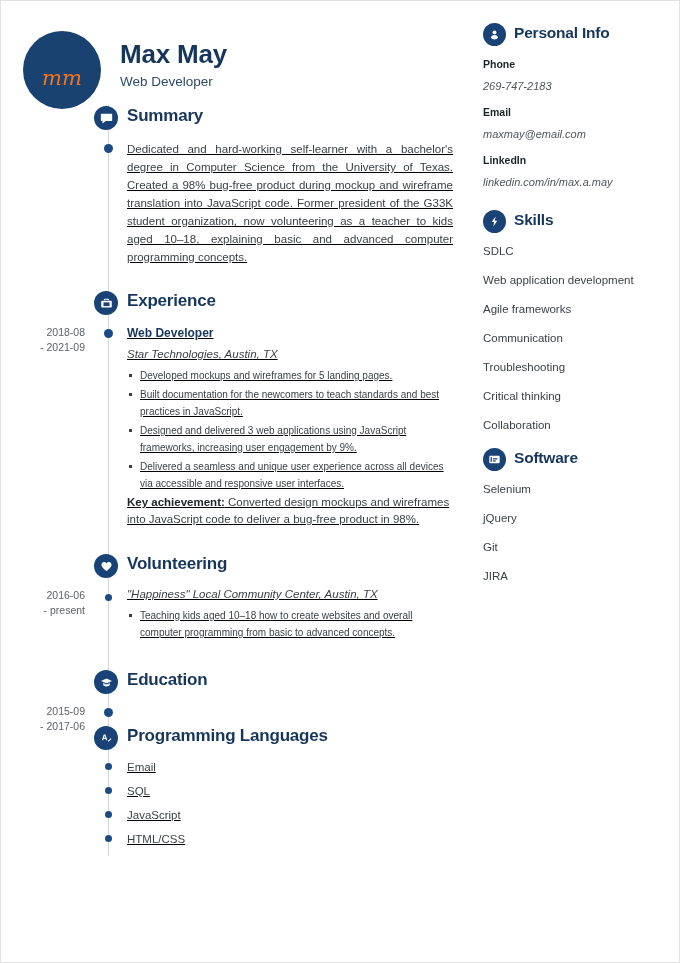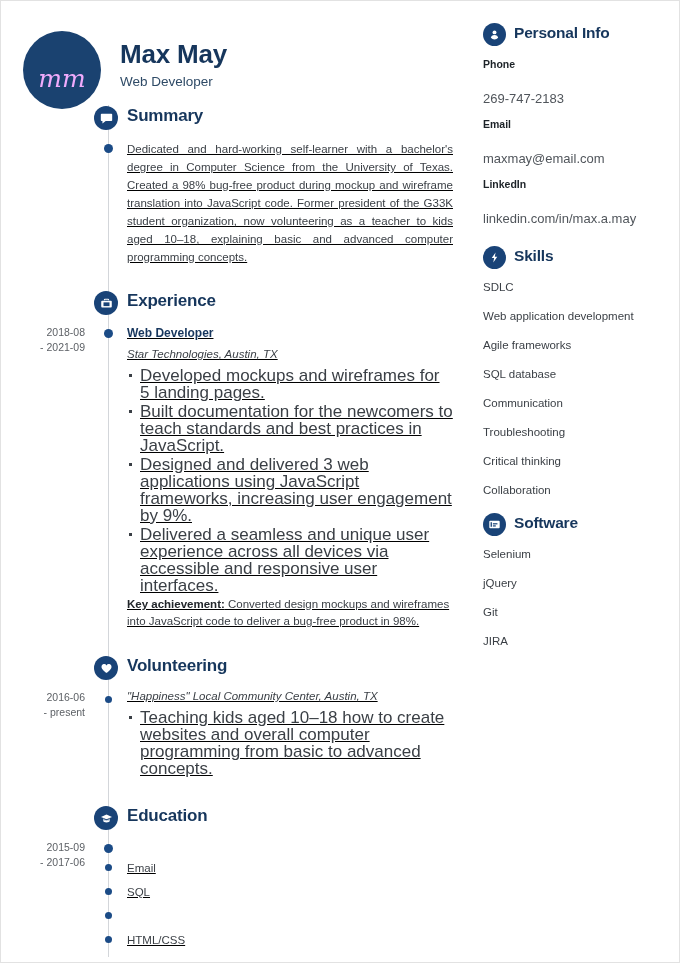--- a/index.html
+++ b/index.html
@@ -31,25 +31,25 @@
     padding: 22px 14px 0 8px;
   }
 
   
   .header { position: relative; height: 86px; }
   .avatar {
     position: absolute; left: 8px; top: 12px;
     width: 78px; height: 78px;
     border-radius: 50%;
     background: #1a4270;
-    color: #f0abfc;
+    color: #f97316;
     display: flex; align-items: center; justify-content: center;
     font-family: "DejaVu Serif", serif;
     font-style: italic;
-    font-size: 25px;
+    font-size: 21px;
     letter-spacing: 0px;
     padding-top: 16px;
   }
   .name-block { position: absolute; left: 105px; top: 22px; }
   .full-name {
     font-size: 26px; font-weight: bold; color: #16365c;
     letter-spacing: -0.2px; line-height: 1.05; text-align: right;
   }
   .job-title {
     font-size: 13.5px; color: #2e4a66; margin-top: 6px; font-weight: normal;
@@ -127,21 +127,21 @@
     font-size: 12px; font-weight: bold; color: #17365d;
     line-height: 16px;
   }
   .entry-sub {
     font-size: 11.5px; font-style: italic; color: #3a3f45;
     margin-top: 7px; margin-bottom: 7px;
   }
   ul.bullets { list-style: none; margin: 0 0 0 0; }
   ul.bullets li {
     position: relative;
-    font-size: 17px;
+    font-size: 10px;
     line-height: 17px;
     color: #3a3f45;
     padding-left: 13px;
     margin-bottom: 2px;
   }
   ul.bullets li::before {
     content: "";
     position: absolute; left: 2px; top: 7px;
     width: 3px; height: 3px;
     background: #3a3f45;
@@ -173,21 +173,21 @@
     background: #194377;
     display: flex; align-items: center; justify-content: center;
   }
   .side-title {
     position: absolute; left: 39px; top: 1px;
     font-size: 15.5px; font-weight: bold; color: #16365c;
     letter-spacing: -0.2px;
   }
   .pi-item { margin-bottom: 11px; padding-left: 8px; }
   .pi-label { font-size: 10.5px; font-weight: bold; color: #1d2328; line-height: 14px; }
-  .pi-value { font-size: 13px; color: #50555b; line-height: 15px; margin-top: 20px; }
+  .pi-value { font-size: 11px; color: #50555b; line-height: 15px; margin-top: 8px; font-style: italic; }
   .side-li {
     font-size: 11.5px; color: #3a3f45;
     line-height: 14px; padding-left: 8px;
     margin-bottom: 15px;
   }
 </style>
 </head>
 <body>
 
 <div class="page">
@@ -294,31 +294,41 @@
         <div class="row">
           <div class="dates">
             <div>2015-09</div>
             <div>- 2017-06</div>
           </div>
           <div class="dot"></div>
         </div>
       </div>
 
       <div class="section" style="margin-top:26px;">
+        <div class="sec-head">
+          <div class="sec-icon">
+            <svg width="13" height="13" viewBox="0 0 16 16">
+              <path fill="#fff" d="M4.6 3h2.1l2.3 7H7.4l-.4-1.5H4.3L3.9 10H2.3L4.6 3zm.1 4.2h2L5.7 4.6 4.7 7.2z"></path>
+              <path fill="#fff" d="M9.6 11.2l3.5-3.6.9.9-3.5 3.6-.9-.9z"></path>
+            </svg>
+          </div>
+          <div class="sec-title">Programming Languages</div>
+        </div>
 
         <div class="dotlist-item">
           <div class="dot small" style="top:3px;"></div>
           <div class="lbl">Email</div>
         </div>
         <div class="dotlist-item">
           <div class="dot small" style="top:3px;"></div>
           <div class="lbl">SQL</div>
         </div>
         <div class="dotlist-item">
           <div class="dot small" style="top:3px;"></div>
+          <div class="lbl">JavaScript</div>
         </div>
         <div class="dotlist-item">
           <div class="dot small" style="top:3px;"></div>
           <div class="lbl">HTML/CSS</div>
         </div>
       </div>
 
     </div>
   </div>
 
@@ -354,21 +364,20 @@
         <div class="side-icon">
           <svg width="13" height="13" viewBox="0 0 16 16">
               <path fill="#fff" d="M9.3 1.8 4.6 8.6h2.9l-1 5.6 4.9-7h-3l.9-5.4z"></path>
             </svg>
         </div>
         <div class="side-title">Skills</div>
       </div>
       <div class="side-li">SDLC</div>
       <div class="side-li">Web application development</div>
       <div class="side-li">Agile frameworks</div>
-      <div class="side-li">SQL database</div>
       <div class="side-li">Communication</div>
       <div class="side-li">Troubleshooting</div>
       <div class="side-li">Critical thinking</div>
       <div class="side-li">Collaboration</div>
     </div>
 
     <div class="side-sec" style="margin-top:6px;">
       <div class="side-head">
         <div class="side-icon">
           <svg width="13" height="13" viewBox="0 0 16 16">

